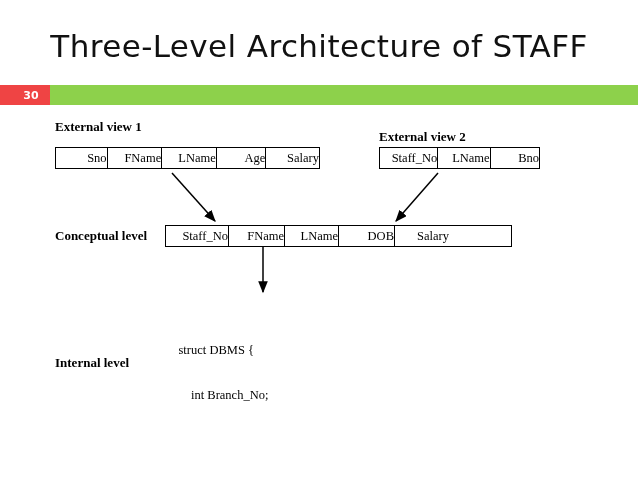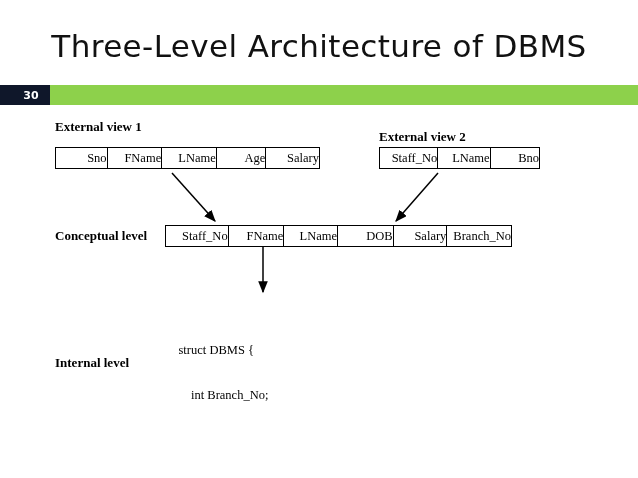--- a/index.html
+++ b/index.html
@@ -37,21 +37,21 @@
     top: 85px;
     width: 638px;
     height: 20px;
   }
   #page-number-badge {
     position: absolute;
     left: 0;
     top: 0;
     width: 62px;
     height: 20px;
-    background: #0f172a;
+    background: #ef4444;
     color: #ffffff;
     font-family: "DejaVu Sans", sans-serif;
     font-size: 11px;
     font-weight: bold;
     display: flex;
     align-items: center;
     justify-content: center;
   }
   #green-bar {
     position: absolute;
@@ -119,21 +119,21 @@
   .code-comment {
     position: absolute;
     left: 210px;
     top: 0;
     white-space: pre;
   }
 </style>
 </head>
 <body>
 
-<div id="slide-title">Three-Level Architecture of DBMS</div>
+<div id="slide-title">Three-Level Architecture of STAFF</div>
 
 <div id="header-band">
   <div id="page-number-badge">30</div>
   <div id="green-bar"></div>
 </div>
 
 <div class="lvl-label" style="left:55px; top:119px;">External view 1</div>
 
 <div class="schema-table" id="table-external-view-1" style="left:55px; top:147px; width:265px; height:22px;">
   <div class="schema-cell" style="width:52px;">Sno</div>
@@ -163,21 +163,20 @@
 </svg>
 
 <div class="lvl-label" style="left:55px; top:228px;">Conceptual level</div>
 
 <div class="schema-table" id="table-conceptual-level" style="left:165px; top:225px; width:347px; height:22px;">
   <div class="schema-cell" style="width:63px;">Staff_No</div>
   <div class="schema-cell" style="width:56px;">FName</div>
   <div class="schema-cell" style="width:54px;">LName</div>
   <div class="schema-cell" style="width:56px;">DOB</div>
   <div class="schema-cell" style="width:54px;">Salary</div>
-  <div class="schema-cell" style="width:64px;">Branch_No</div>
 </div>
 
 <div class="lvl-label" style="left:55px; top:355px;">Internal level</div>
 
 <div id="internal-code">
   <div class="code-line">
     <span>struct DBMS {</span>
     <span class="code-comment"></span>
   </div>
   <div class="code-line">

